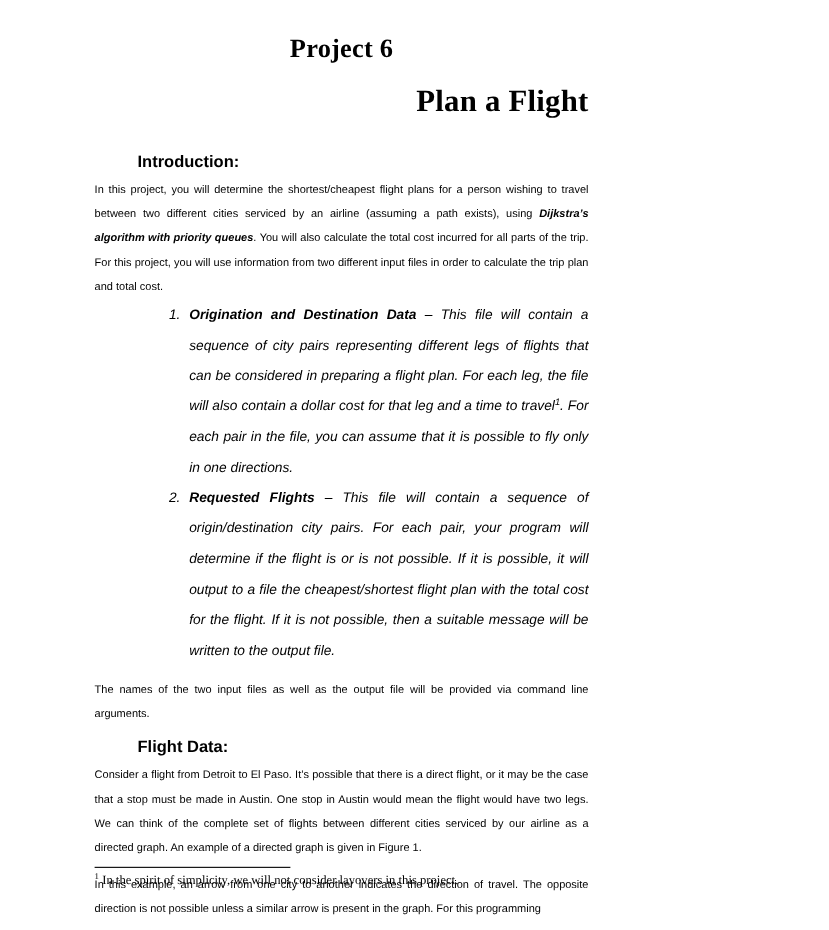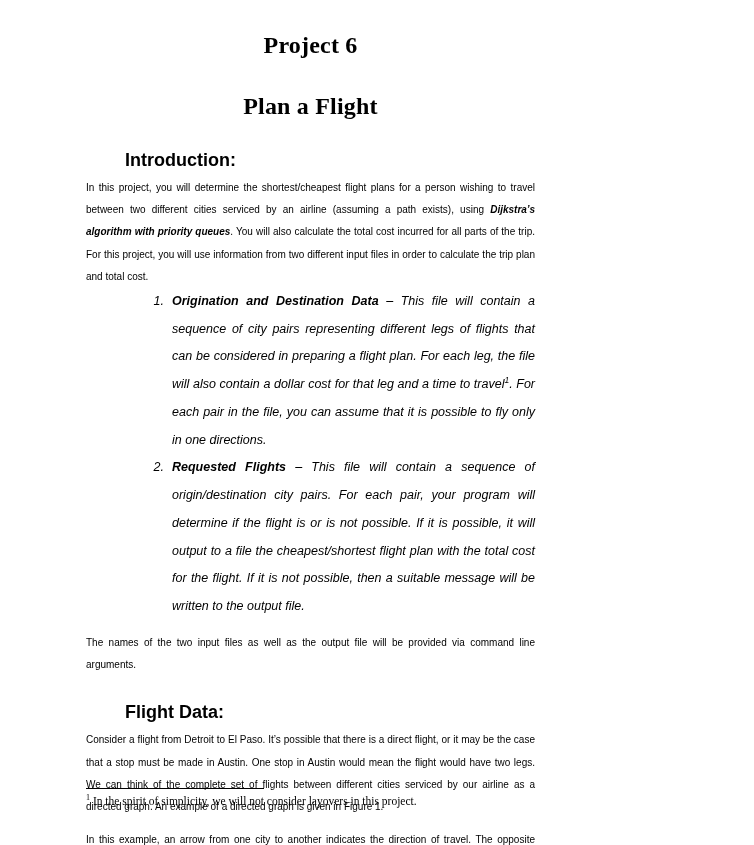--- a/index.html
+++ b/index.html
@@ -26,34 +26,34 @@
     font-family: "Liberation Serif", serif;
     font-weight: bold;
     font-size: 24px;
     text-align: center;
     margin: 10px 0 0 0;
     letter-spacing: 0.2px;
   }
   .doc-subtitle {
     font-family: "Liberation Serif", serif;
     font-weight: bold;
-    font-size: 24px;
-    text-align: center;
-    margin: 34px 0 0 0;
+    font-size: 28px;
+    text-align: right;
+    margin: 18px 0 0 0;
     letter-spacing: 0.2px;
   }
   .section-head {
     font-family: "Liberation Sans", sans-serif;
     font-weight: bold;
-    font-size: 18px;
+    font-size: 15px;
     margin: 30px 0 0 0;
     padding-left: 39px;
   }
   .section-head.tight {
-    margin-top: 26px;
+    margin-top: 10px;
   }
   p.body {
     font-family: "Liberation Sans", sans-serif;
     font-size: 10px;
     line-height: 2.22;
     text-align: justify;
     text-justify: inter-word;
     margin: 6px 0 0 0;
   }
   p.body.nogap {

